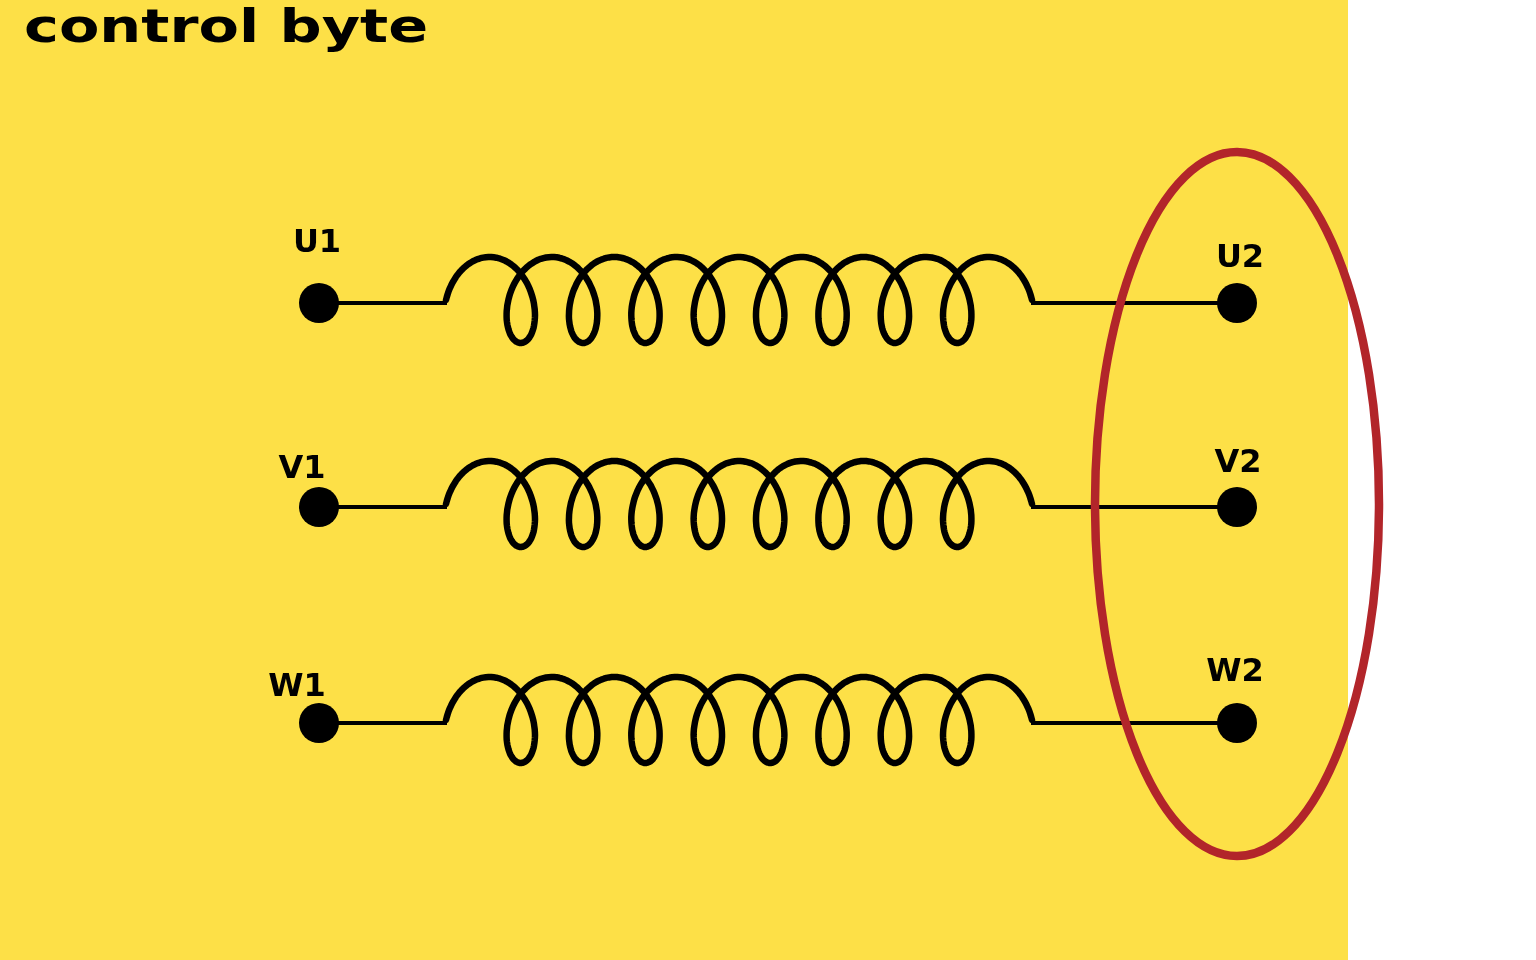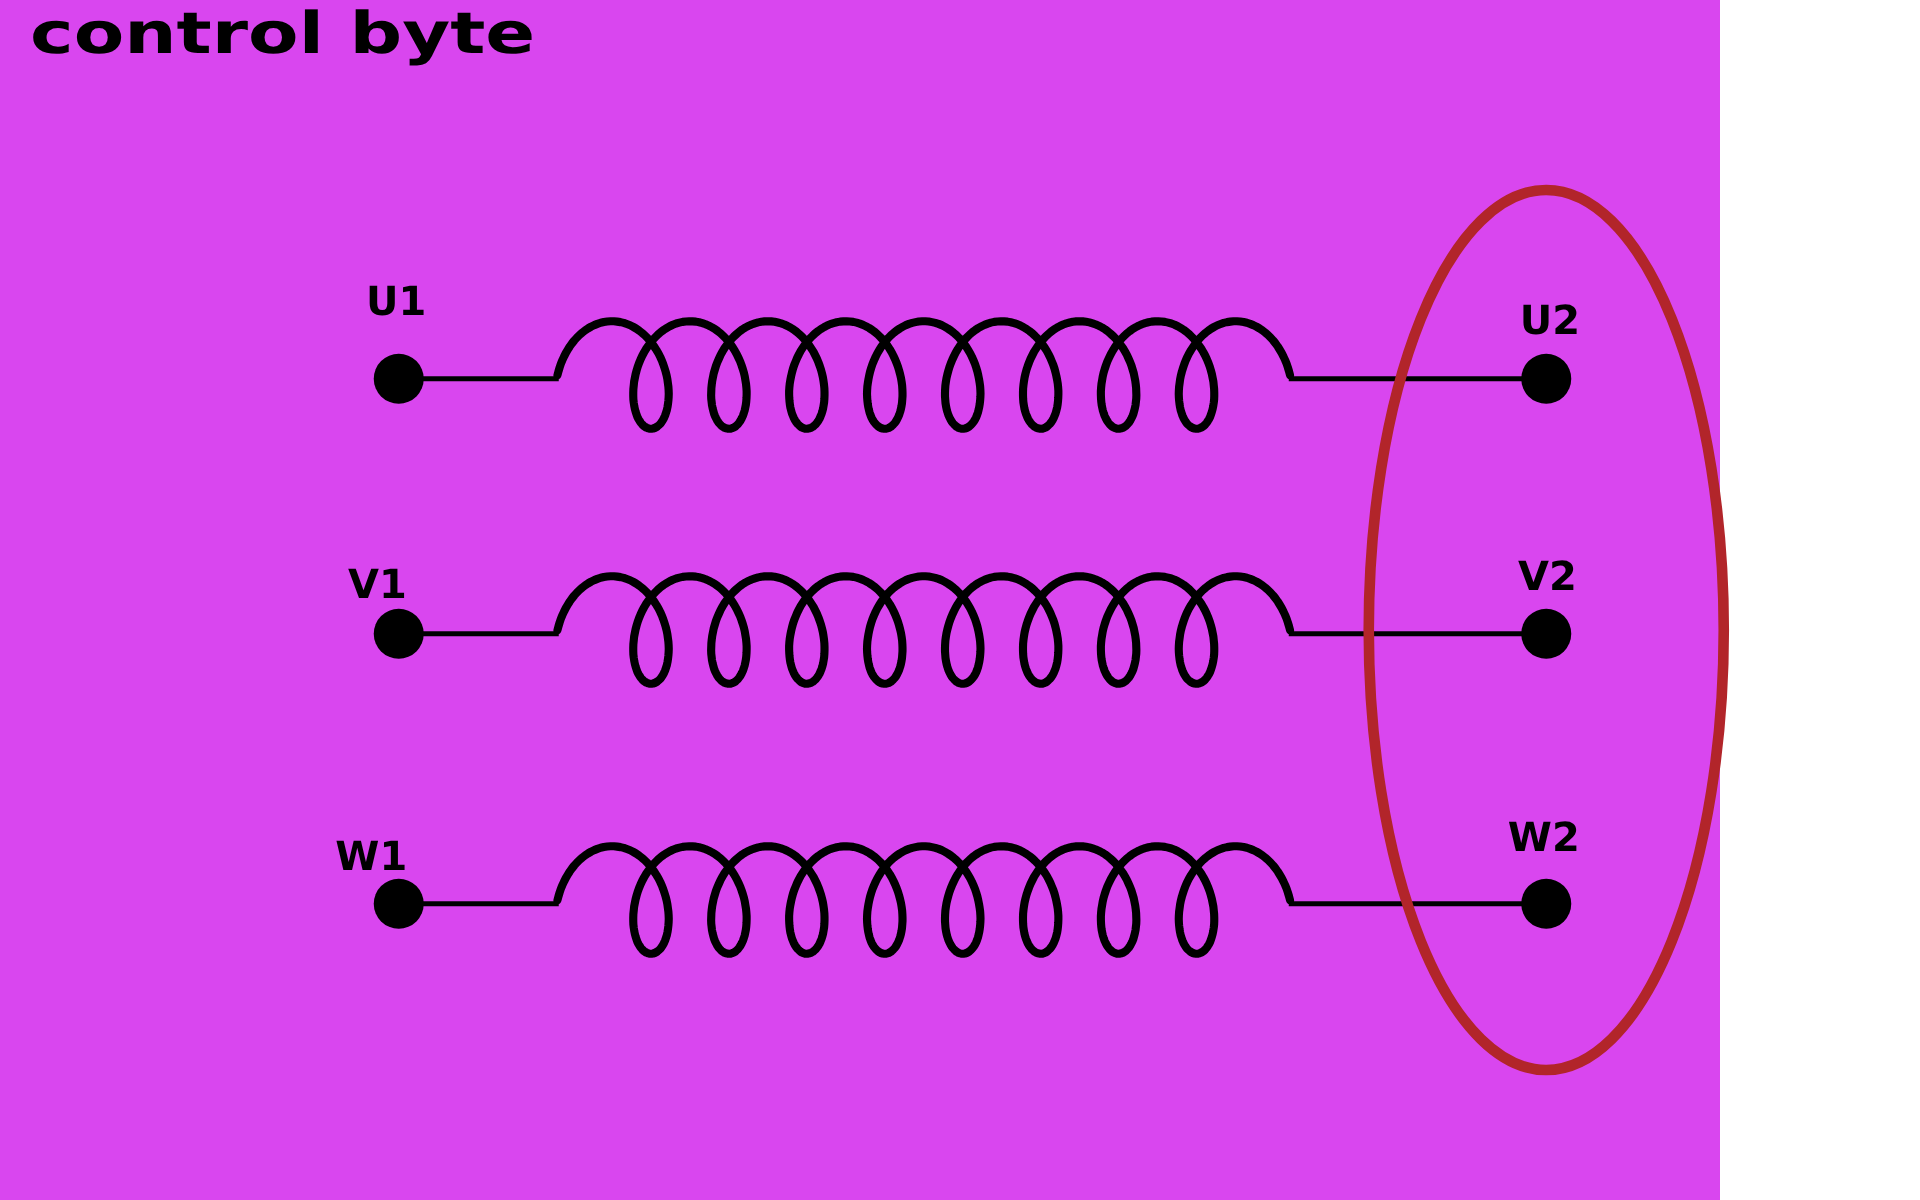--- a/index.html
+++ b/index.html
@@ -8,22 +8,21 @@
     background: #ffffff;
     width: 1536px;
     height: 960px;
     overflow: hidden;
     font-family: "DejaVu Sans", sans-serif;
   }
   .stage {
     position: relative;
     width: 1348px;
     height: 960px;
-    background: #d946ef;
-    padding-left: 28px;
+    background: #fde047;
   }
   .logo {
     position: absolute;
     left: 24px;
     top: 3px;
     font-size: 46px;
     font-weight: 700;
     color: #000000;
     letter-spacing: 0px;
     line-height: 46px;

